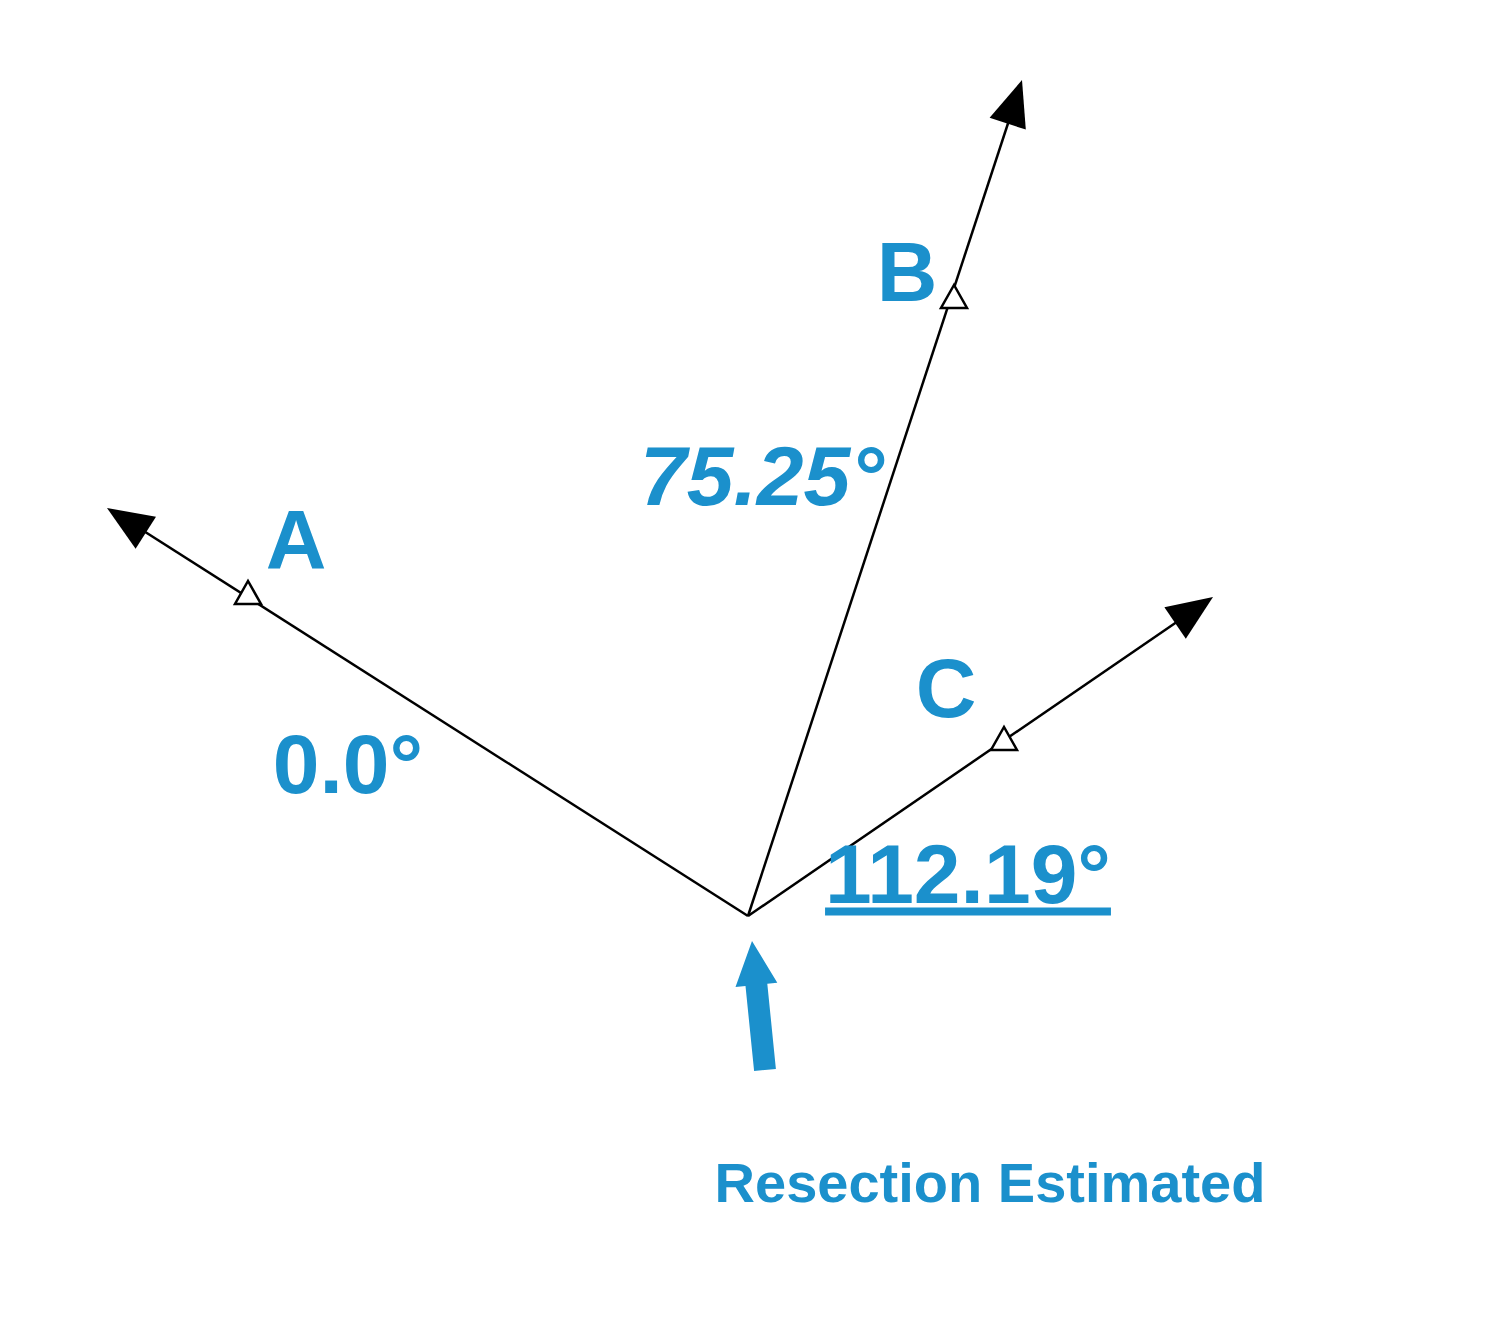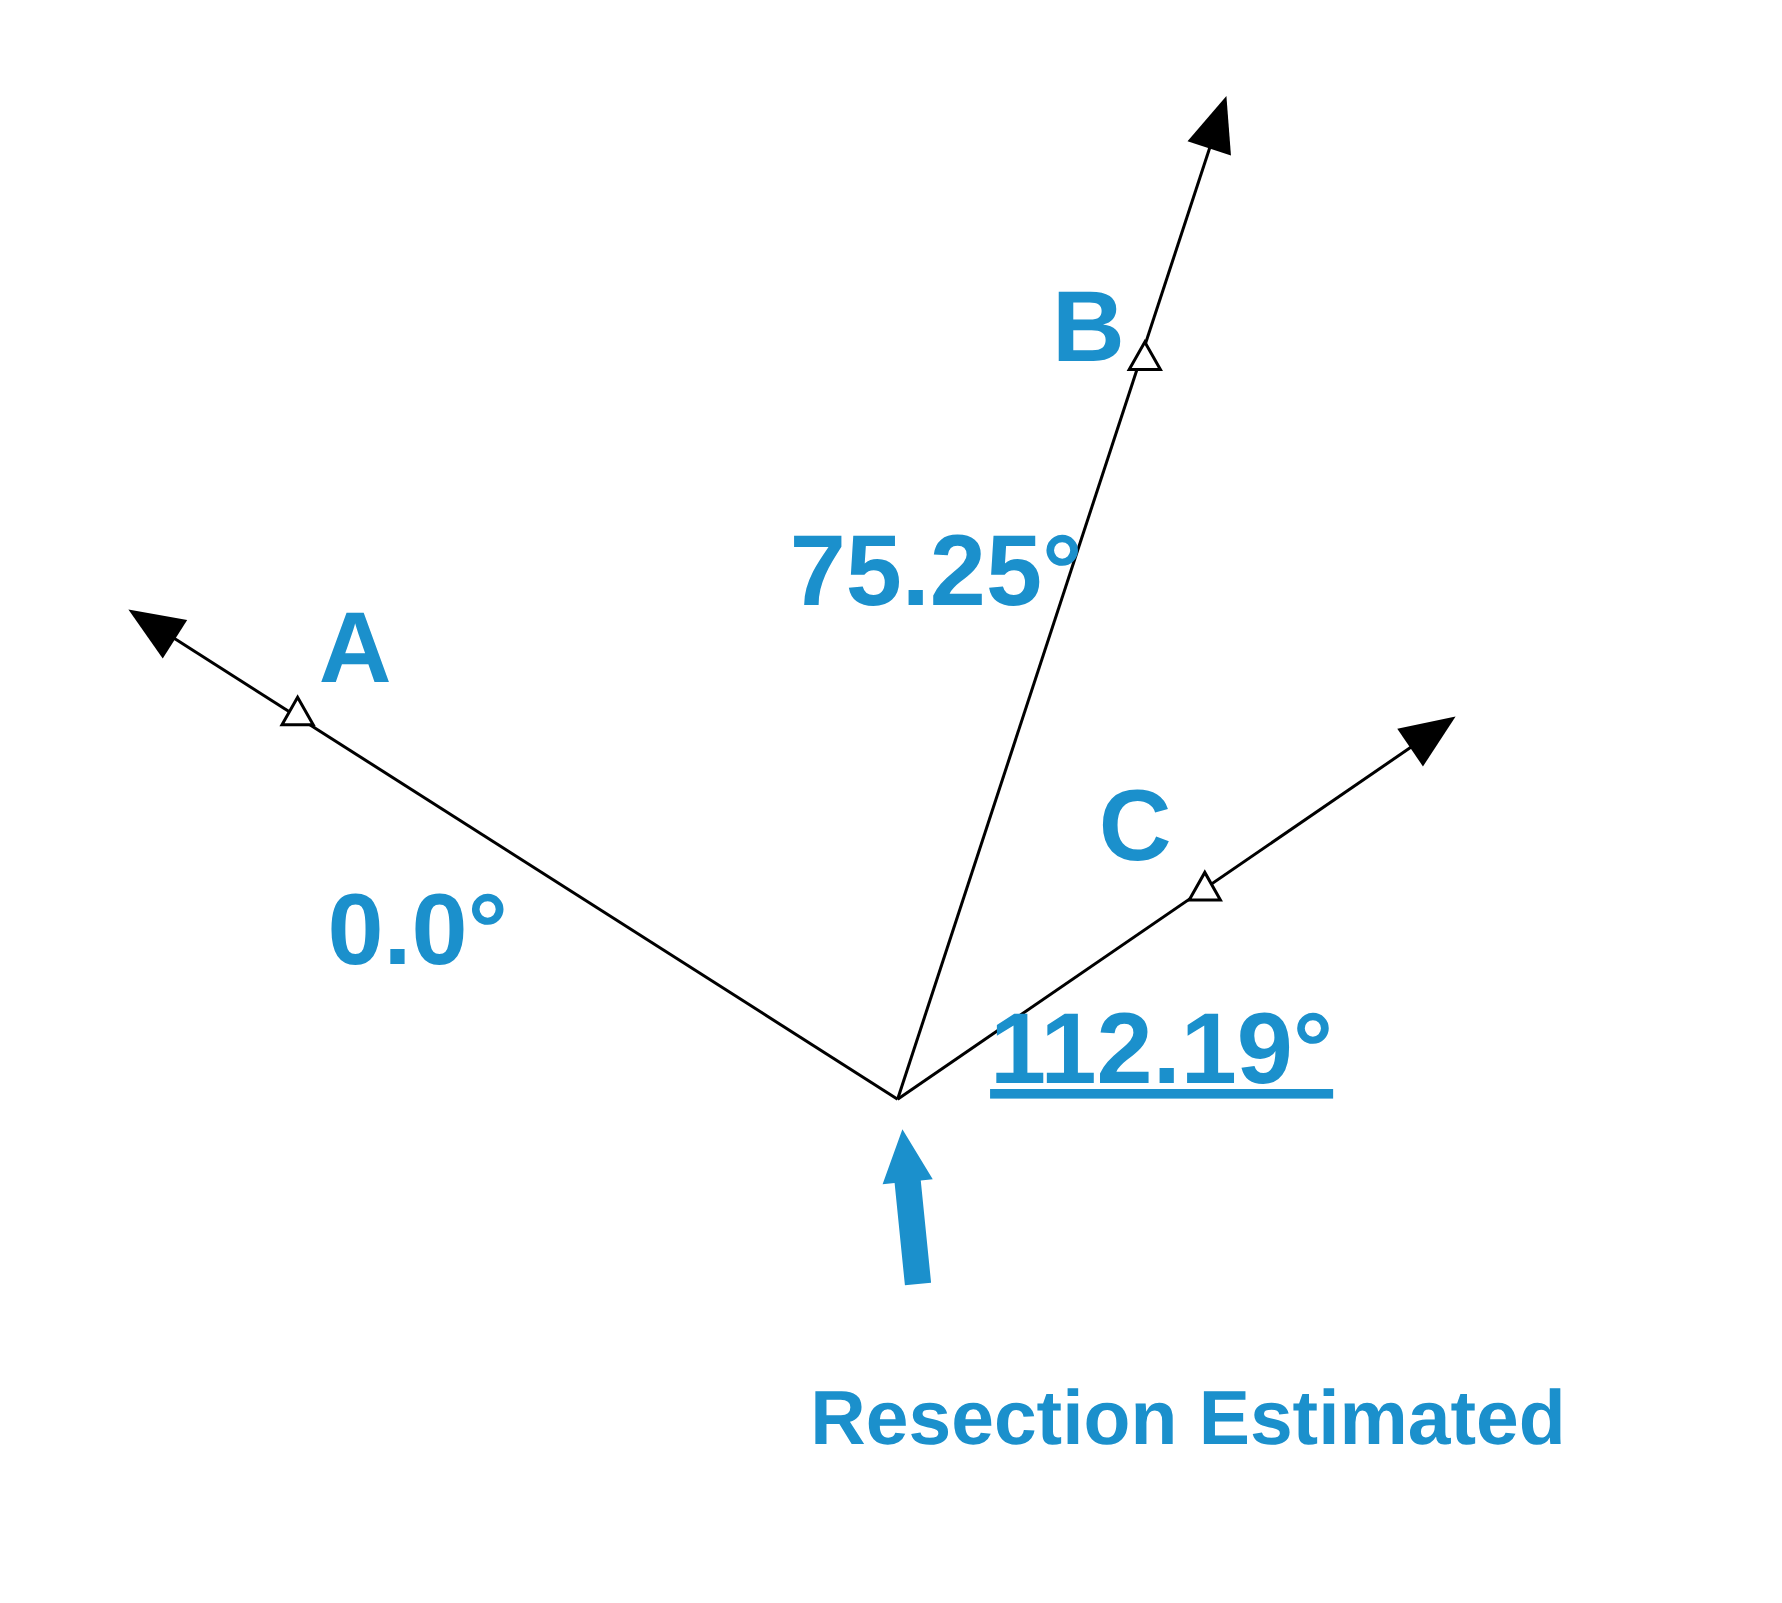--- a/index.html
+++ b/index.html
@@ -28,21 +28,21 @@
     white-space: nowrap;
     user-select: none;
   }
   .station-label {
     font-size: 84px;
   }
   .bearing-label {
     font-size: 84px;
   }
   .origin-label {
-    font-size: 64px;
+    font-size: 56px;
     line-height: 93px;
     text-align: center;
   }
   .origin-label .line {
     display: block;
   }
 </style>
 </head>
 <body>
 
@@ -62,21 +62,21 @@
     <polygon points="941,308 967,308 954,285" fill="#ffffff" stroke="#000000" stroke-width="2.5" stroke-linejoin="miter"></polygon>
     <polygon points="991,750 1017,750 1004,727" fill="#ffffff" stroke="#000000" stroke-width="2.5" stroke-linejoin="miter"></polygon>
 
     <polygon points="752,941 777.3,982.7 767.3,983.7 775.9,1068.9 754.1,1071.1 745.5,985.9 735.5,986.9" fill="#1b90cc"></polygon>
   </svg>
 
   <div class="label station-label" style="left:296px; top:540px;">A</div>
   <div class="label station-label" style="left:907px; top:272px;">B</div>
   <div class="label station-label" style="left:946px; top:688px;">C</div>
 
-  <div class="label bearing-label" style="left:348px; top:764px;margin-top:11px;">0.0°</div>
-  <div class="label bearing-label" style="left:780px; top:476px;">75.25°</div>
+  <div class="label bearing-label" style="left:348px; top:764px;">0.0°</div>
+  <div class="label bearing-label" style="left:762px; top:476px;font-style:italic;">75.25°</div>
   <div class="label bearing-label" style="left:968px; top:874px;text-decoration:underline;">112.19°</div>
 
   <div class="label origin-label" style="left:990px; top:1182px;">
     <span class="line">Resection Estimated</span>
   </div>
 
 </div>
 
 </body></html>

